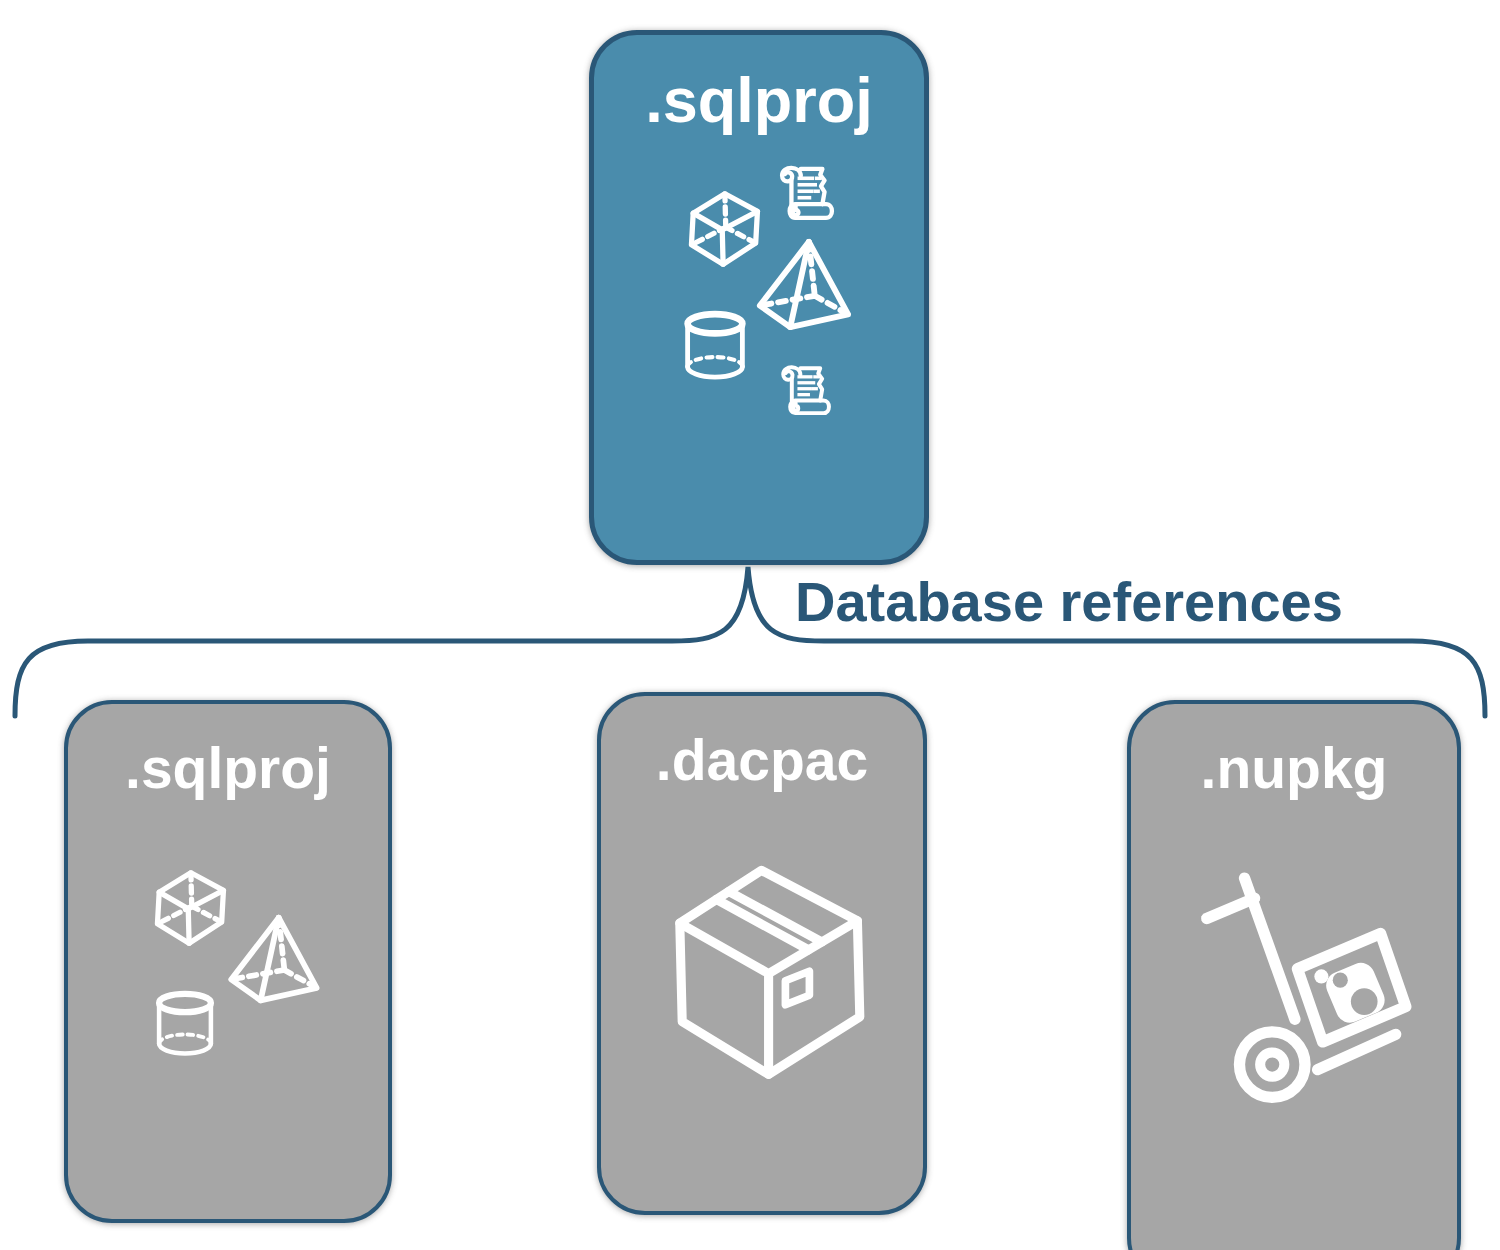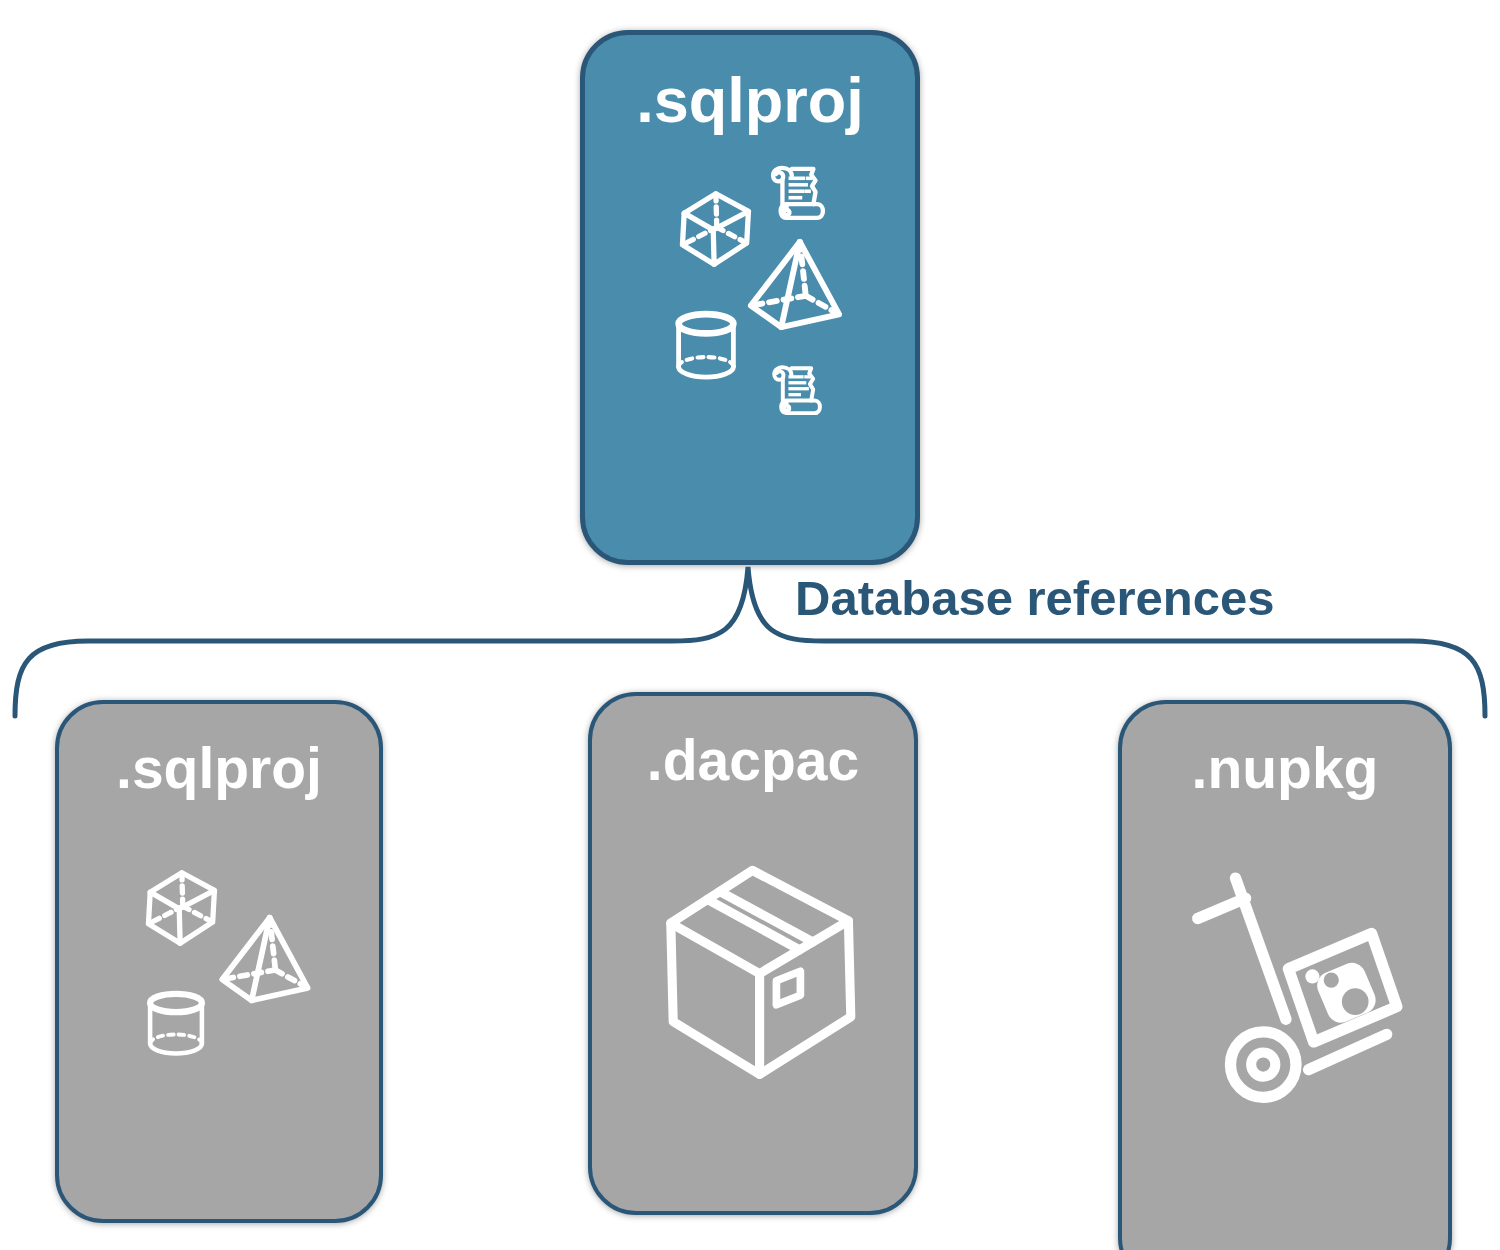--- a/index.html
+++ b/index.html
@@ -3,32 +3,33 @@
 <meta charset="utf-8">
 <style>
   html,body{margin:0;padding:0;background:#fff;}
   .canvas{
     position:relative;width:1500px;height:1250px;overflow:hidden;background:#fff;
     font-family:"Liberation Sans","DejaVu Sans",sans-serif;
   }
   .node{
     position:absolute;border:5px solid #2a5777;border-radius:48px;box-sizing:border-box;
     box-shadow:0 1px 6px rgba(60,60,60,.45);
+    margin-left:9px;
   }
   .node-teal{background:#4a8cac;}
   .node-gray{background:#a6a6a6;border-width:4px;}
   .node-title{
     position:absolute;left:0;right:0;text-align:center;color:#ffffff;
     font-weight:700;letter-spacing:0px;line-height:1;
   }
   .root-title{top:34px;font-size:63px;}
   .child-title{top:36px;font-size:57px;}
   .icon{position:absolute;}
   .connector-label{
-    position:absolute;left:795px;top:574px;color:#2a5777;font-weight:700;font-size:49px;line-height:1;
+    position:absolute;left:795px;top:574px;color:#2a5777;font-weight:700;font-size:56px;line-height:1;
     white-space:nowrap;
   }
   .brace-layer{position:absolute;left:0;top:0;pointer-events:none;}
   .defs{position:absolute;width:0;height:0;overflow:hidden;}
 </style>
 </head>
 <body>
 
 <svg class="defs" aria-hidden="true">
   <defs>

